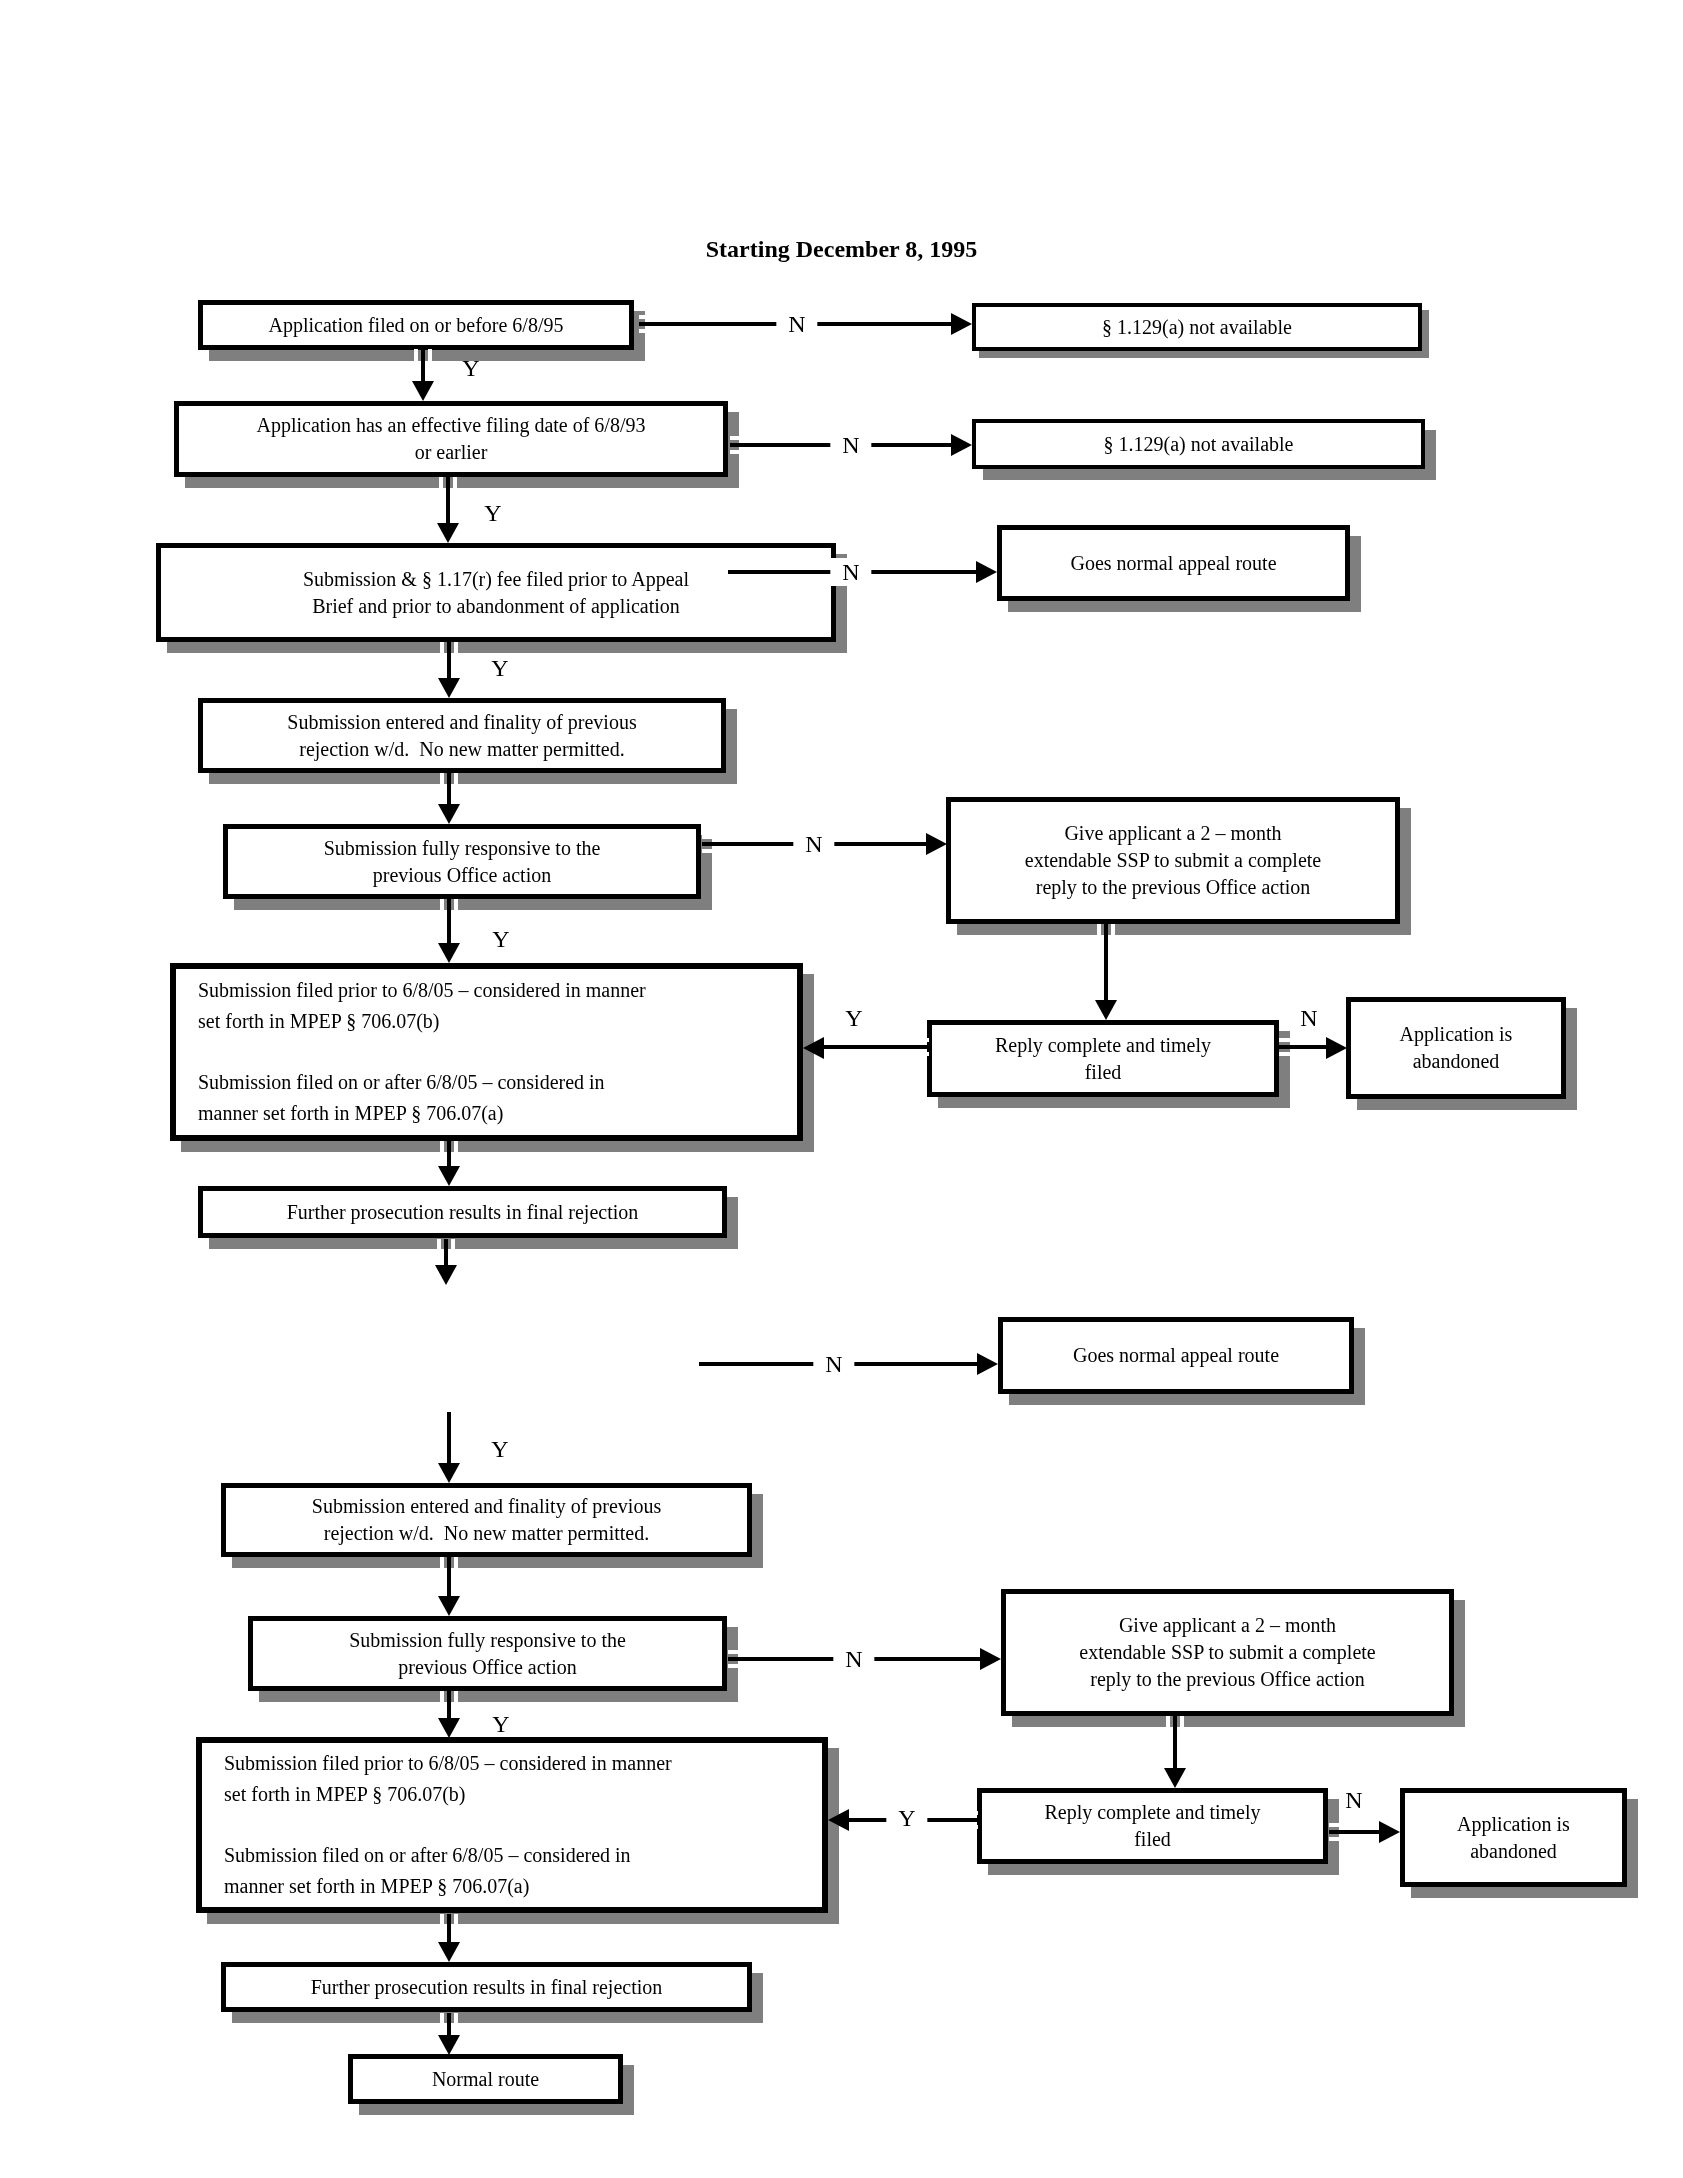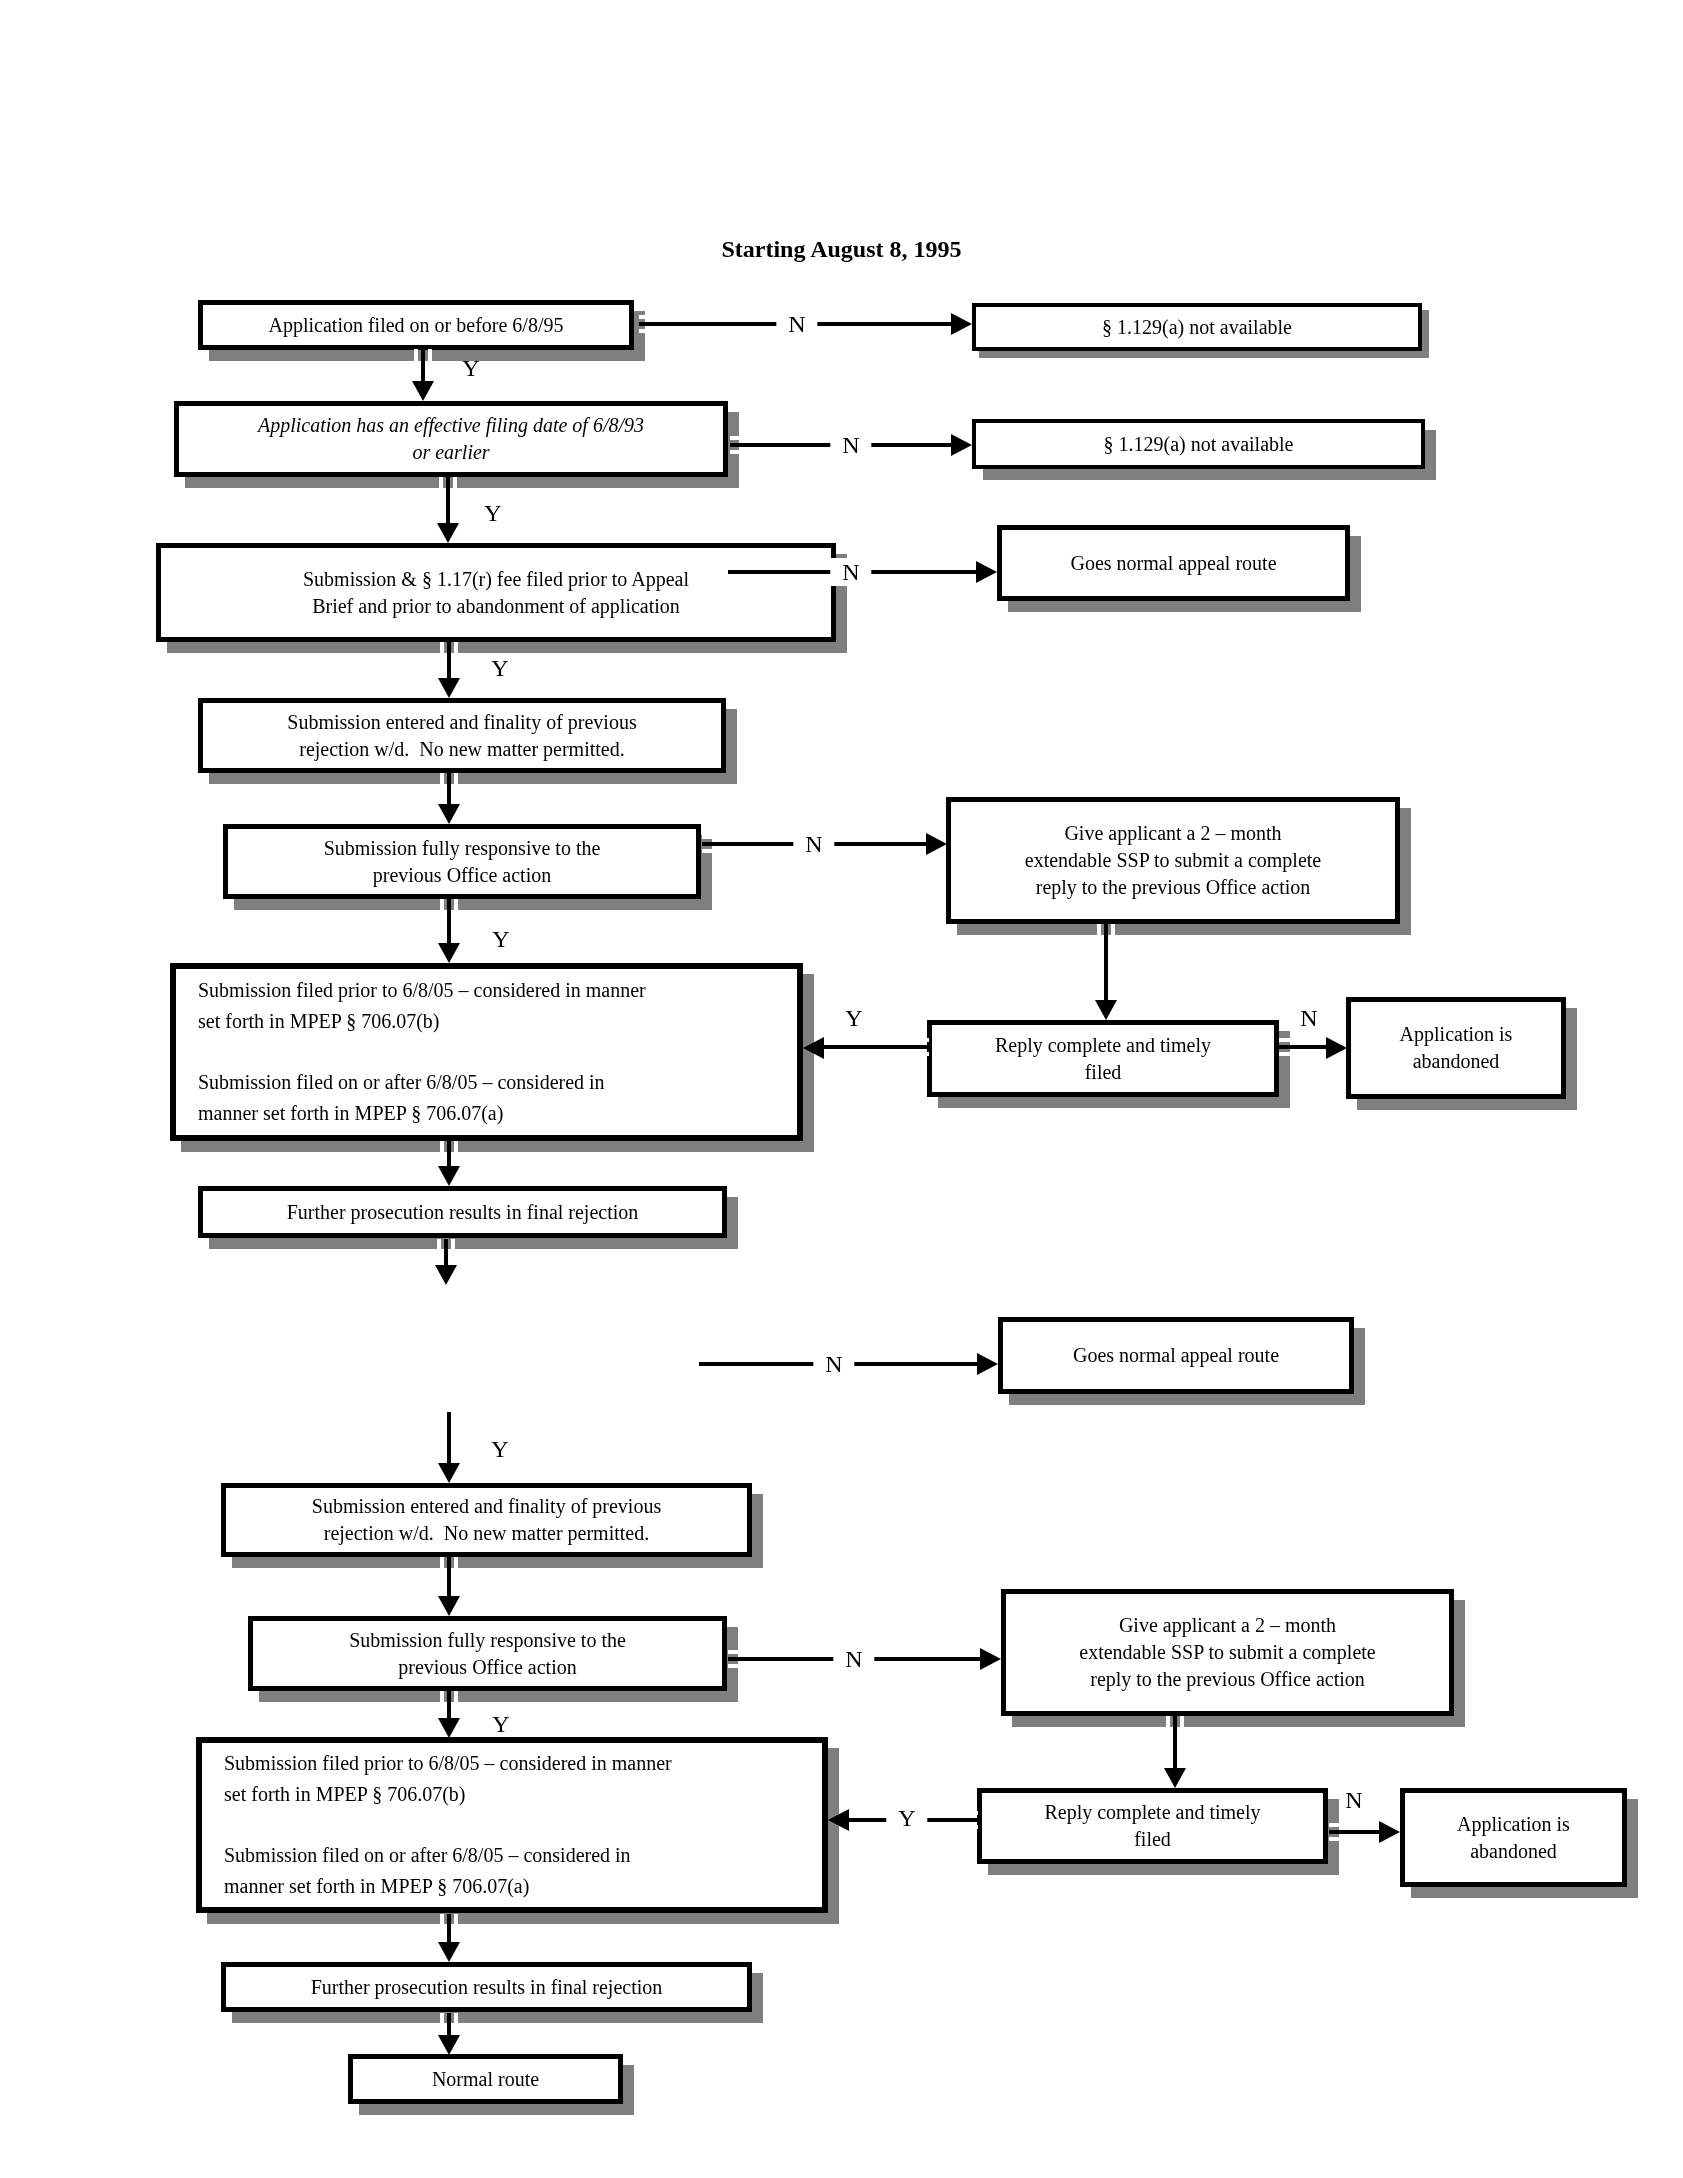--- a/index.html
+++ b/index.html
@@ -44,26 +44,26 @@
     border-right:21px solid #000; }
   .lbl { position:absolute; transform:translate(-50%,-50%);
          font-size:24px; line-height:1; }
   .lbl.online { background:#ffffff; padding:2px 12px; }
 </style>
 </head>
 <body>
 
 <div class="canvas">
 
-  <div class="subtitle">Starting August 8, 1995</div>
+  <div class="subtitle">Starting December 8, 1995</div>
 
   <div class="node" style="left:198px;top:300px;width:436px;height:50px;">Application filed on or before 6/8/95</div>
   <div class="node" style="left:972px;top:303px;width:450px;height:46px;border-width:4px;box-shadow:7px 7px 0 #7f7f7f;">§ 1.129(a) not available</div>
 
-  <div class="node" style="left:174px;top:401px;width:554px;height:76px;font-style:italic;">Application has an effective filing date of 6/8/93
+  <div class="node" style="left:174px;top:401px;width:554px;height:76px;">Application has an effective filing date of 6/8/93
 or earlier</div>
   <div class="node" style="left:972px;top:419px;width:453px;height:50px;border-width:4px;">§ 1.129(a) not available</div>
 
   <div class="node" style="left:156px;top:543px;width:680px;height:99px;">Submission &amp; § 1.17(r) fee filed prior to Appeal
 Brief and prior to abandonment of application</div>
   <div class="node" style="left:997px;top:525px;width:353px;height:76px;">Goes normal appeal route</div>
 
   <div class="node" style="left:198px;top:698px;width:528px;height:75px;">Submission entered and finality of previous
 rejection w/d.&nbsp; No new matter permitted.</div>
 

